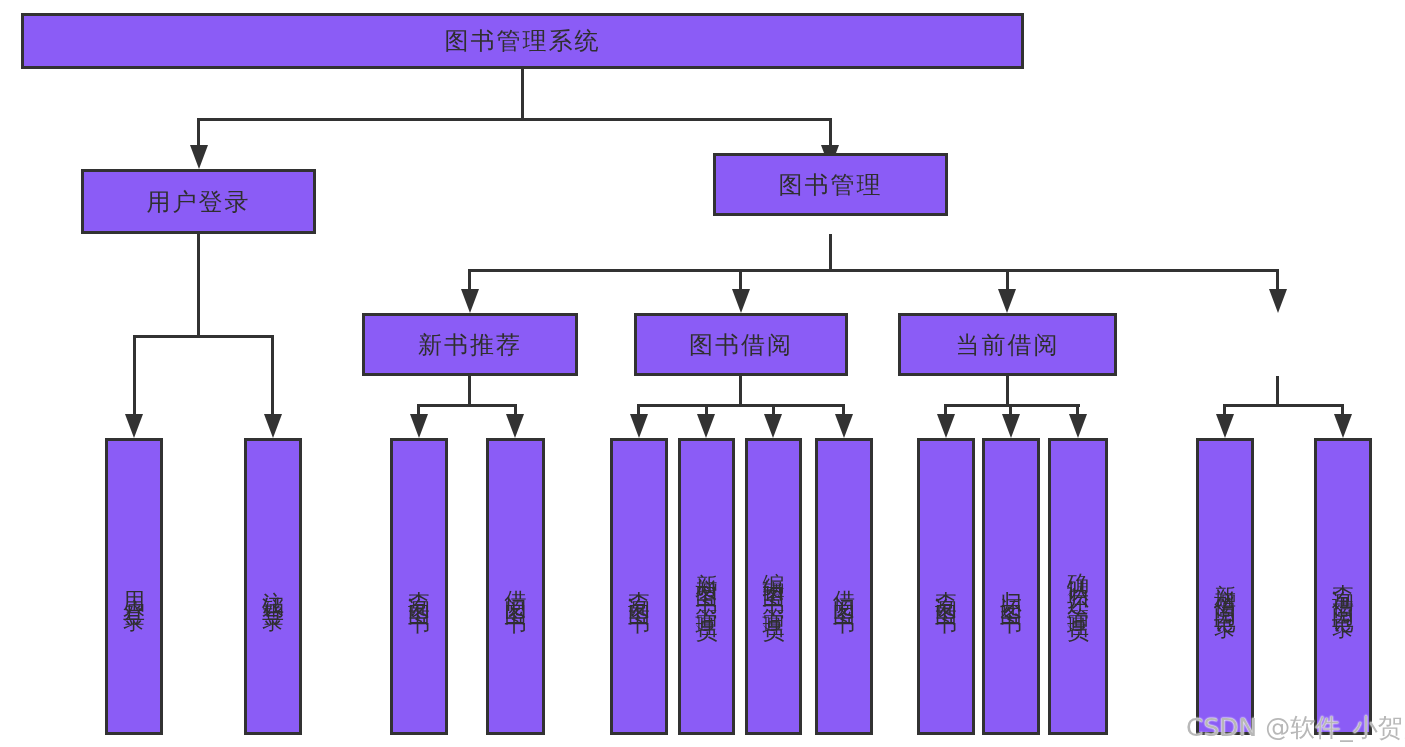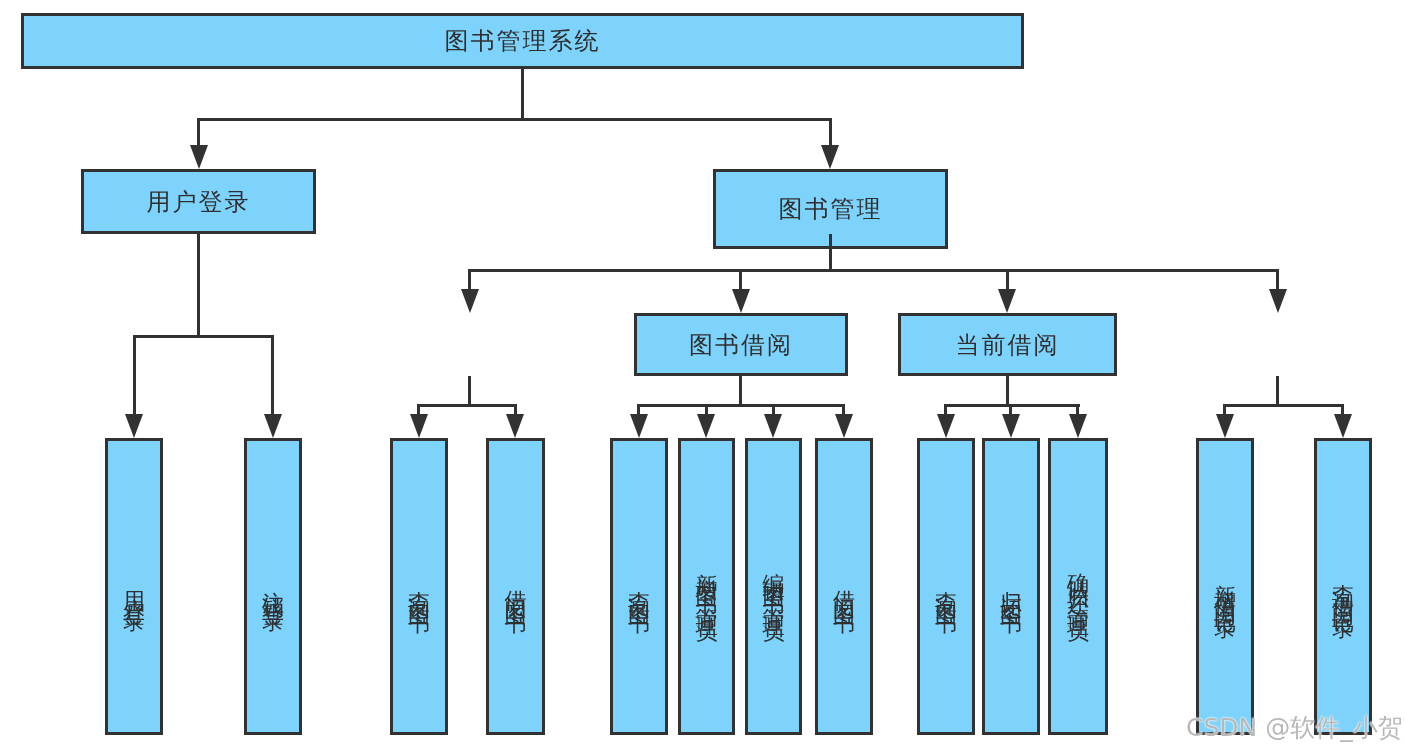--- a/index.html
+++ b/index.html
@@ -1,21 +1,21 @@
 <!DOCTYPE html>
 <html><head>
 <meta charset="utf-8">
 <style>
   html,body { margin:0; padding:0; background:#ffffff; }
   .stage {
     position:relative; width:1405px; height:747px; background:#ffffff;
     font-family:"DejaVu Sans","Liberation Sans",sans-serif; overflow:hidden;
   }
   .box {
-    position:absolute; box-sizing:border-box; background:#7dd3fc;
+    position:absolute; box-sizing:border-box; background:#8b5cf6;
     border:3px solid #323232; color:#2f2f2f;
     display:flex; align-items:center; justify-content:center;
   }
   .hbox { font-size:24px; letter-spacing:2px; white-space:nowrap; }
   .vbox {
     font-size:22px; letter-spacing:7px;
     writing-mode:vertical-rl; text-orientation:mixed;
     line-height:1; white-space:nowrap;
   }
   .line { position:absolute; background:#323232; }
@@ -40,40 +40,41 @@
   <div class="box hbox" style="left:21px;top:13px;width:1003px;height:56px">图书管理系统</div>
 
   <div class="line vline" style="left:521px;top:69px;height:51px"></div>
   <div class="line hline" style="left:197px;top:118px;width:634px"></div>
   <div class="line vline" style="left:197px;top:118px;height:32px"></div>
   <div class="line vline" style="left:829px;top:118px;height:32px"></div>
   <div class="arrow" style="left:190px;top:145px"></div>
   <div class="arrow" style="left:821px;top:145px"></div>
 
   <div class="box hbox" style="left:81px;top:169px;width:235px;height:65px">用户登录</div>
-  <div class="box hbox" style="left:713px;top:169px;width:235px;height:80px">图书管理</div>
+  <div class="box hbox" style="left:713px;top:153px;width:235px;height:63px">图书管理</div>
 
   <div class="line vline" style="left:197px;top:234px;height:103px"></div>
   <div class="line hline" style="left:133px;top:335px;width:141px"></div>
   <div class="line vline" style="left:133px;top:335px;height:82px"></div>
   <div class="line vline" style="left:271px;top:335px;height:82px"></div>
   <div class="arrow" style="left:125px;top:414px"></div>
   <div class="arrow" style="left:264px;top:414px"></div>
 
   <div class="line vline" style="left:829px;top:234px;height:37px"></div>
   <div class="line hline" style="left:468px;top:269px;width:811px"></div>
   <div class="line vline" style="left:468px;top:269px;height:24px"></div>
   <div class="line vline" style="left:739px;top:269px;height:24px"></div>
   <div class="line vline" style="left:1006px;top:269px;height:24px"></div>
   <div class="line vline" style="left:1276px;top:269px;height:24px"></div>
   <div class="arrow" style="left:461px;top:289px"></div>
   <div class="arrow" style="left:732px;top:289px"></div>
   <div class="arrow" style="left:998px;top:289px"></div>
   <div class="arrow" style="left:1269px;top:289px"></div>
 
+  <div class="box hbox" style="left:362px;top:313px;width:216px;height:63px">新书推荐</div>
   <div class="box hbox" style="left:634px;top:313px;width:214px;height:63px">图书借阅</div>
   <div class="box hbox" style="left:898px;top:313px;width:219px;height:63px">当前借阅</div>
 
   <div class="line vline" style="left:468px;top:376px;height:30px"></div>
   <div class="line hline" style="left:417px;top:404px;width:100px"></div>
   <div class="line vline" style="left:417px;top:404px;height:14px"></div>
   <div class="line vline" style="left:514px;top:404px;height:14px"></div>
   <div class="arrow" style="left:410px;top:414px"></div>
   <div class="arrow" style="left:506px;top:414px"></div>
 

